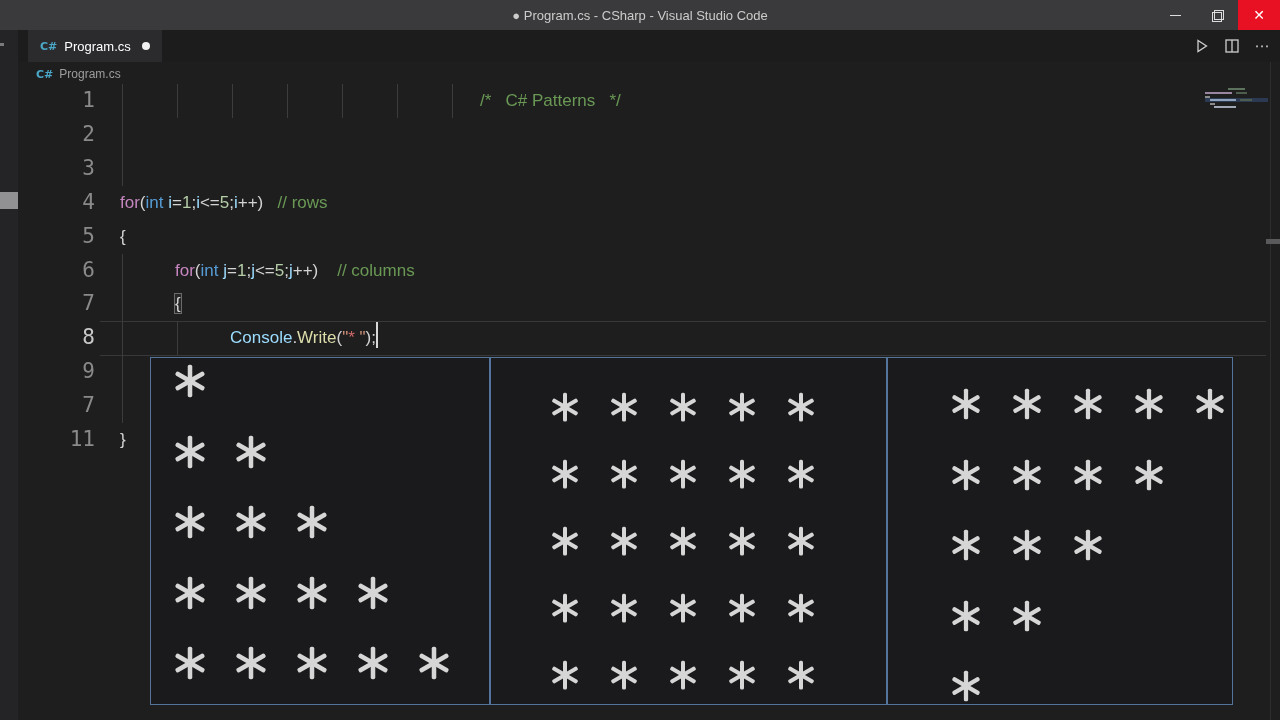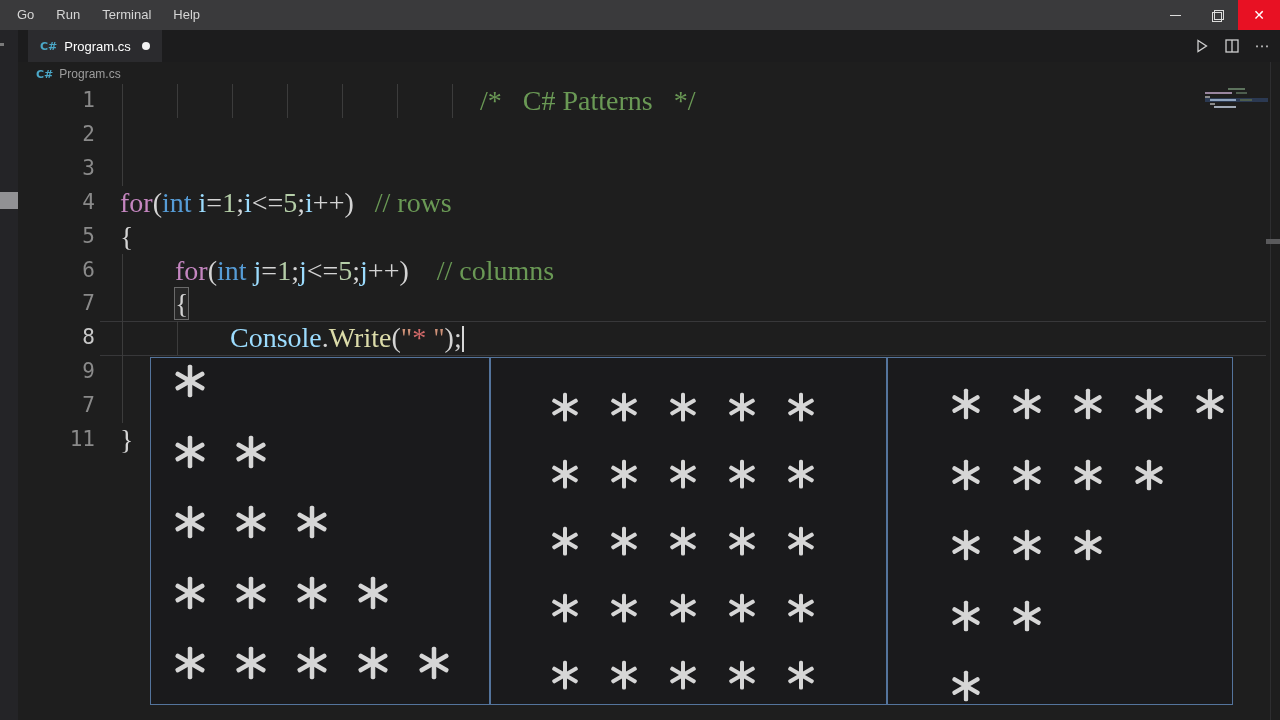--- a/index.html
+++ b/index.html
@@ -38,21 +38,21 @@
   
   .activity-sliver{position:absolute;left:0;top:30px;width:18px;height:690px;background:#242427;}
   .activity-badge{position:absolute;left:0;top:192px;width:18px;height:17px;background:#919194;}
   .edge-dot{position:absolute;left:0;top:43px;width:4px;height:3px;background:#7a7a7a;}
 
   
   .gutter-num{position:absolute;width:95px;text-align:right;color:#8a8a8a;
               font-family:"DejaVu Sans Mono",monospace;font-size:21px;line-height:33.9px;}
   .gutter-num.active{color:#c8c8c8;}
   .code-line{position:absolute;height:33.9px;line-height:33.9px;white-space:pre;
-             font-family:Liberation Serif, serif;font-size:28px;}
+             font-family:Liberation Sans, sans-serif;font-size:17px;}
   .indent-guide{position:absolute;width:1px;background:#3c3c3c;}
   .cur-line-border{position:absolute;left:100px;width:1166px;height:1px;background:#38383a;}
   .cursor{display:inline-block;width:2px;height:26px;background:#d7d7d7;vertical-align:-5px;}
   .bracket-box{outline:1px solid #6a6a6a;background:rgba(110,110,110,0.12);}
 
   
   .mini{position:absolute;height:2px;}
   .mini-hl{position:absolute;background:rgba(70,110,180,0.35);}
   .sb-line{position:absolute;left:1270px;top:62px;width:1px;height:658px;background:#2e2e30;}
   .sb-mark{position:absolute;left:1266px;top:239px;width:14px;height:5px;background:#5a5a5c;}
@@ -60,26 +60,21 @@
   
   .panel{position:absolute;top:357px;height:348px;background:#1a1a1c;border:1px solid #54749c;box-sizing:border-box;}
   .star{position:absolute;}
 </style>
 </head>
 <body>
 
 <div id="stage">
 
   <div class="titlebar">
-    <div class="menu">
-      <span class="menu-item">Go</span>
-      <span class="menu-item">Run</span>
-      <span class="menu-item">Terminal</span>
-      <span class="menu-item">Help</span>
-    </div>
+    <div class="win-title">● Program.cs - CSharp - Visual Studio Code</div>
     <div class="win-controls">
       <div class="win-btn min">
           <span></span>
         </div>
       <div class="win-btn">
         <span class="restore-glyph">
             <i class="b"></i>
             <i class="f"></i>
           </span>
       </div>

